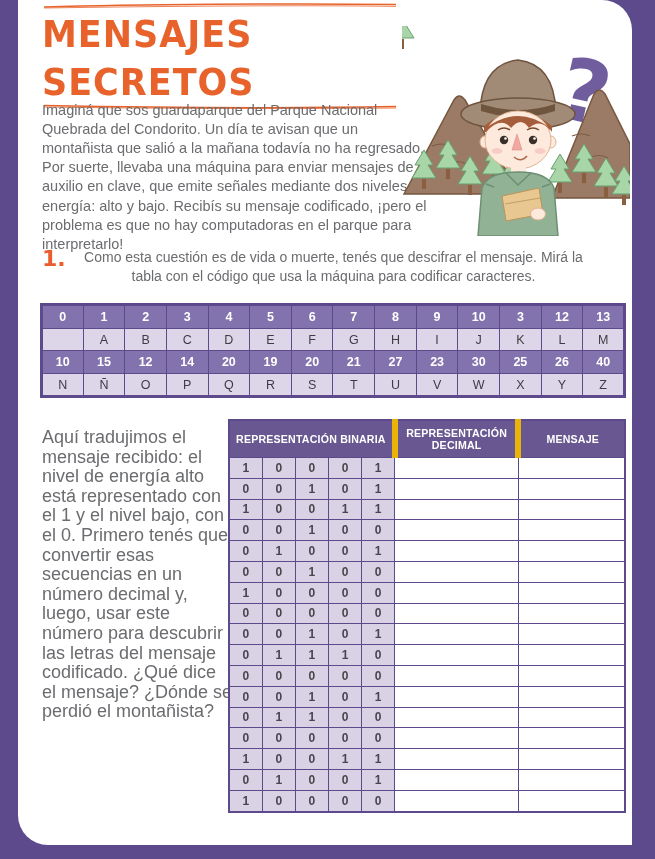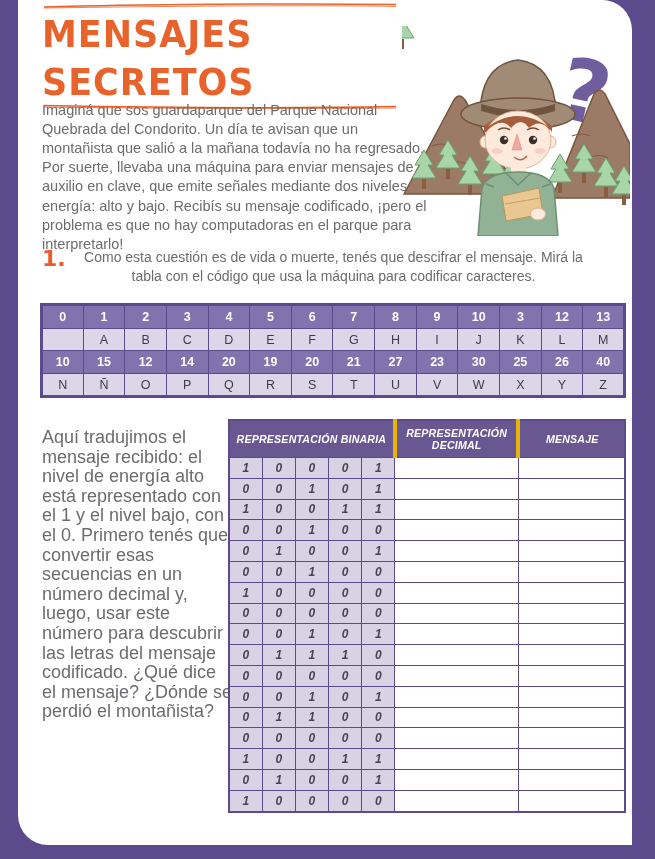--- a/index.html
+++ b/index.html
@@ -34,24 +34,24 @@
   .code-table td{border:1.2px solid #5c4a8c;text-align:center;padding:0;height:21px;
                  font-size:12.5px;}
   .code-table tr.num td{background:#8272ad;color:#ffffff;font-weight:bold;height:22px;}
   .code-table tr.let td{background:#dcd6e8;color:#3f3b45;}
 
   
   .instructions{position:absolute;left:24px;top:410px;width:192px;font-size:18px;
                 line-height:19.6px;color:#6b6c6f;}
 
   
-  .binary-table{position:absolute;left:210px;top:419px;width:398px;border:2px solid #5c4a8c;font-style:italic;}
+  .binary-table{position:absolute;left:210px;top:419px;width:398px;border:2px solid #5c4a8c;}
   .binary-table th{background:#695791;color:#ffffff;font-size:10.6px;letter-spacing:.2px;
                    padding:4px 2px;height:28px;border:0;}
-  .binary-table th + th{border-left:4px solid #eab308;margin-top:48px;}
+  .binary-table th + th{border-left:6px solid #eab308;margin-top:48px;}
   .binary-table td{border:1.2px solid #5c4a8c;text-align:center;height:19.8px;padding:0;}
   .binary-table td.bit{background:#d8d2e4;font-weight:bold;font-size:12px;color:#4b4450;}
   .binary-table td.blank{background:#ffffff;}
 </style>
 </head>
 <body>
 
 <div id="page">
   <div id="content">
 

